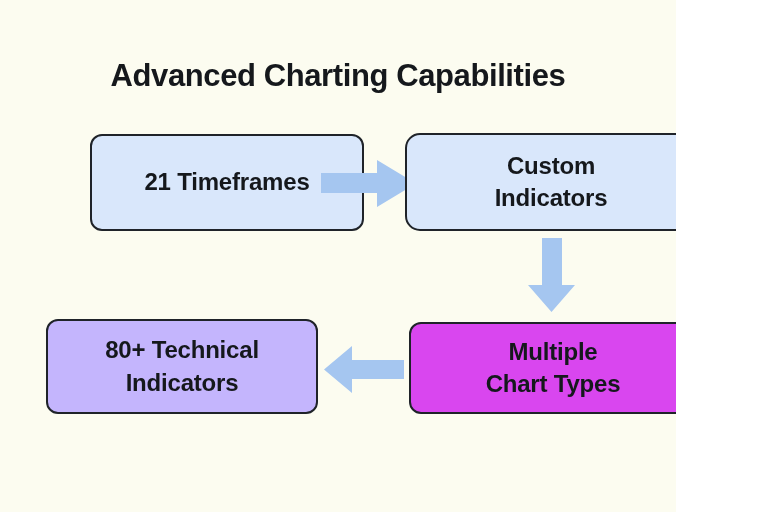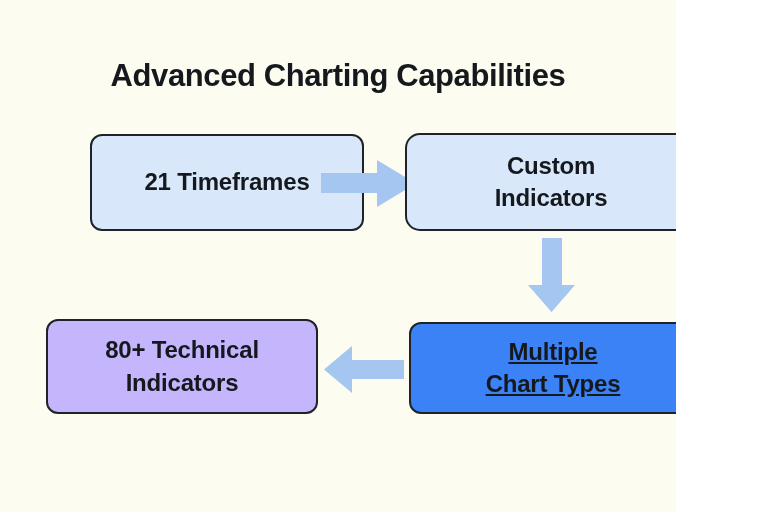--- a/index.html
+++ b/index.html
@@ -69,21 +69,21 @@
     <polygon points="0,13 56,13 56,0 95,23.5 56,47 56,33 0,33" style="fill: rgb(165, 198, 240);"></polygon>
   </svg>
 
   <div class="node node-custom-indicators" style="background-color: rgb(217, 231, 251); border-color: rgb(31, 35, 41); color: rgb(21, 24, 28);">Custom
 Indicators</div>
 
   <svg class="arrow arrow-down" width="47" height="74" viewBox="0 0 47 74">
     <polygon points="14,0 34,0 34,47 47,47 23.5,74 0,47 14,47" style="fill: rgb(165, 198, 240);"></polygon>
   </svg>
 
-  <div class="node node-multiple-chart-types" style="background-color: #3b82f6; border-color: rgb(31, 35, 41); color: rgb(21, 24, 28); text-decoration: underline;">Multiple
+  <div class="node node-multiple-chart-types" style="background-color: #d946ef; border-color: rgb(31, 35, 41); color: rgb(21, 24, 28);">Multiple
 Chart Types</div>
 
   <svg class="arrow arrow-left" width="80" height="47" viewBox="0 0 80 47">
     <polygon points="80,14 28,14 28,0 0,23.5 28,47 28,33 80,33" style="fill: rgb(165, 198, 240);"></polygon>
   </svg>
 
   <div class="node node-technical-indicators" style="background-color: #c4b5fd; border-color: rgb(31, 35, 41); color: rgb(21, 24, 28);">80+ Technical
 Indicators</div>
 
 </div>

